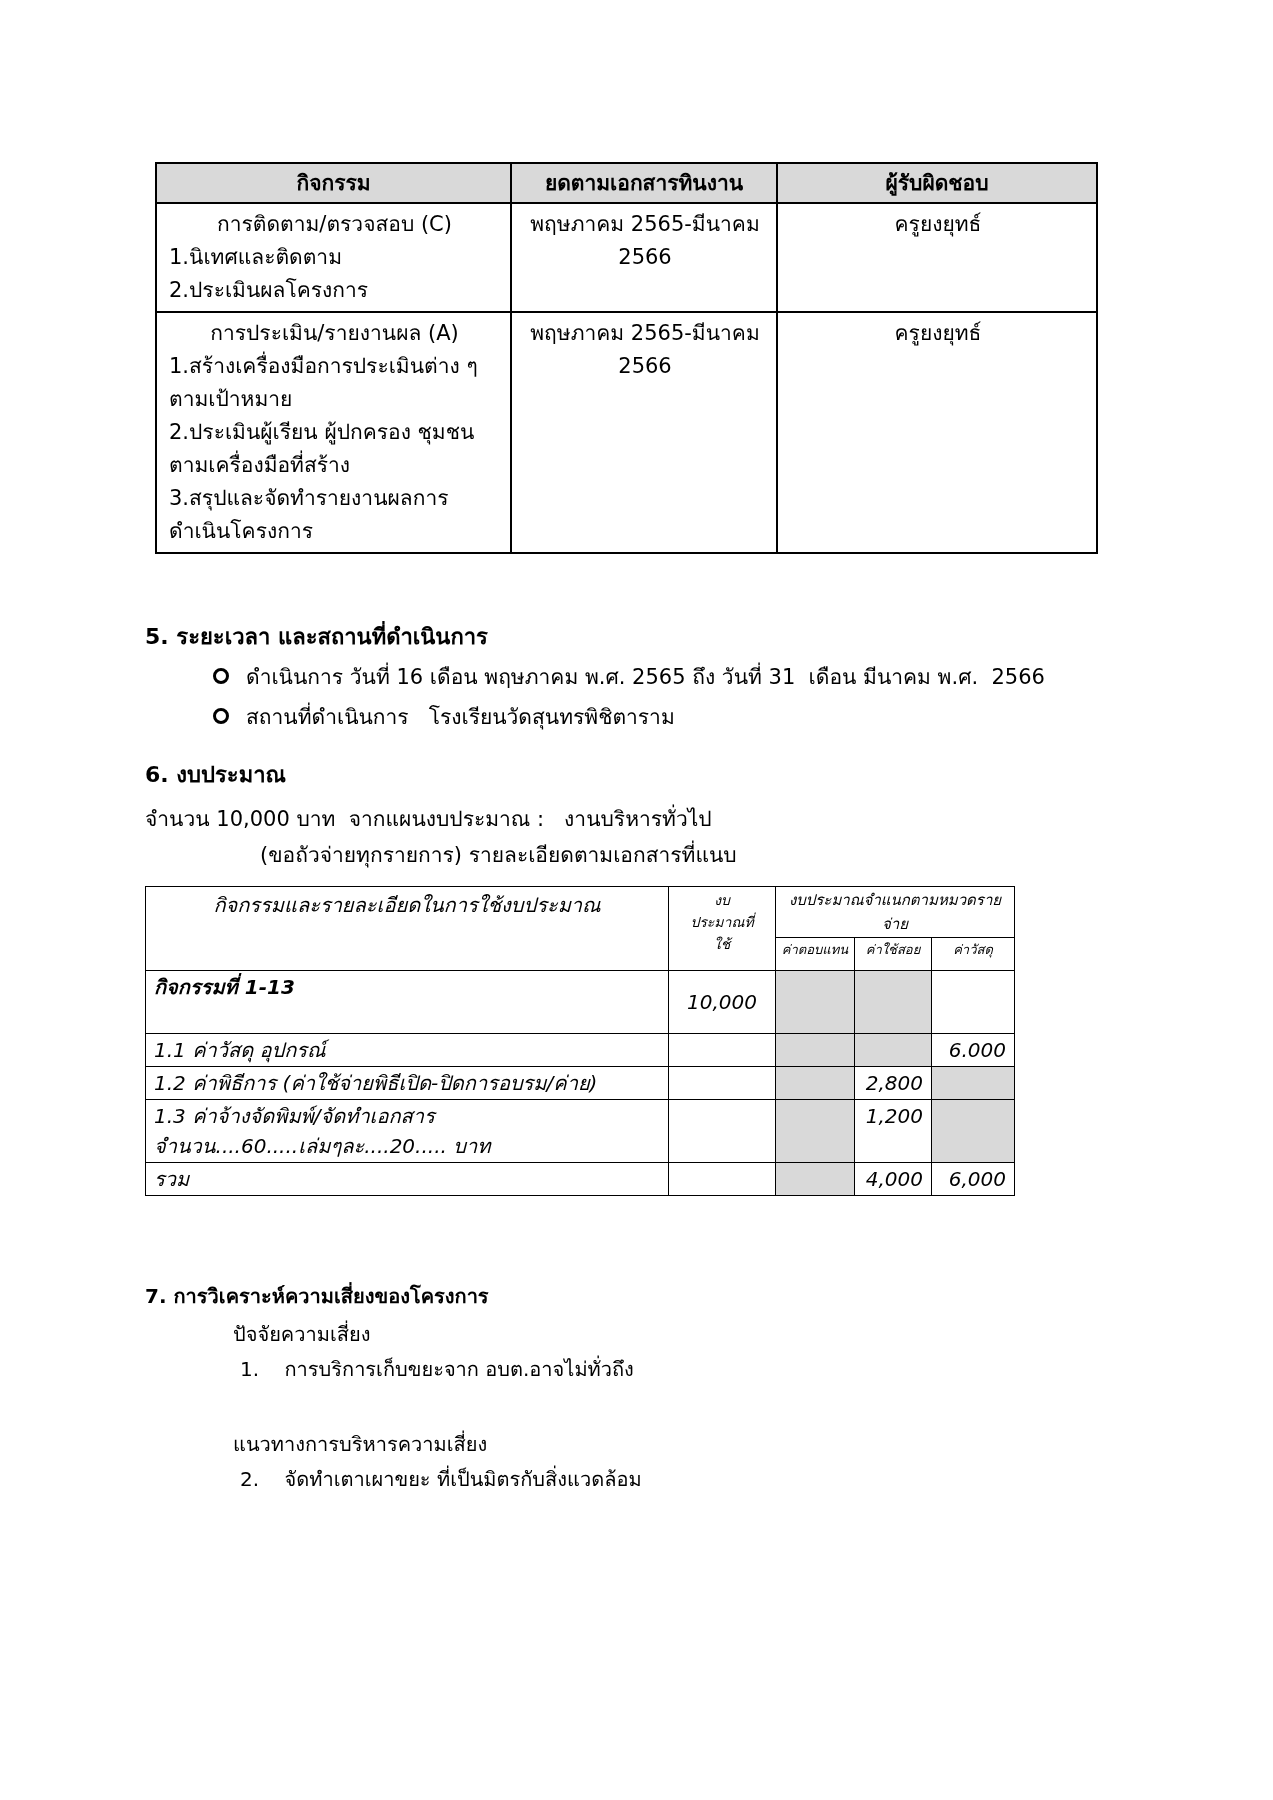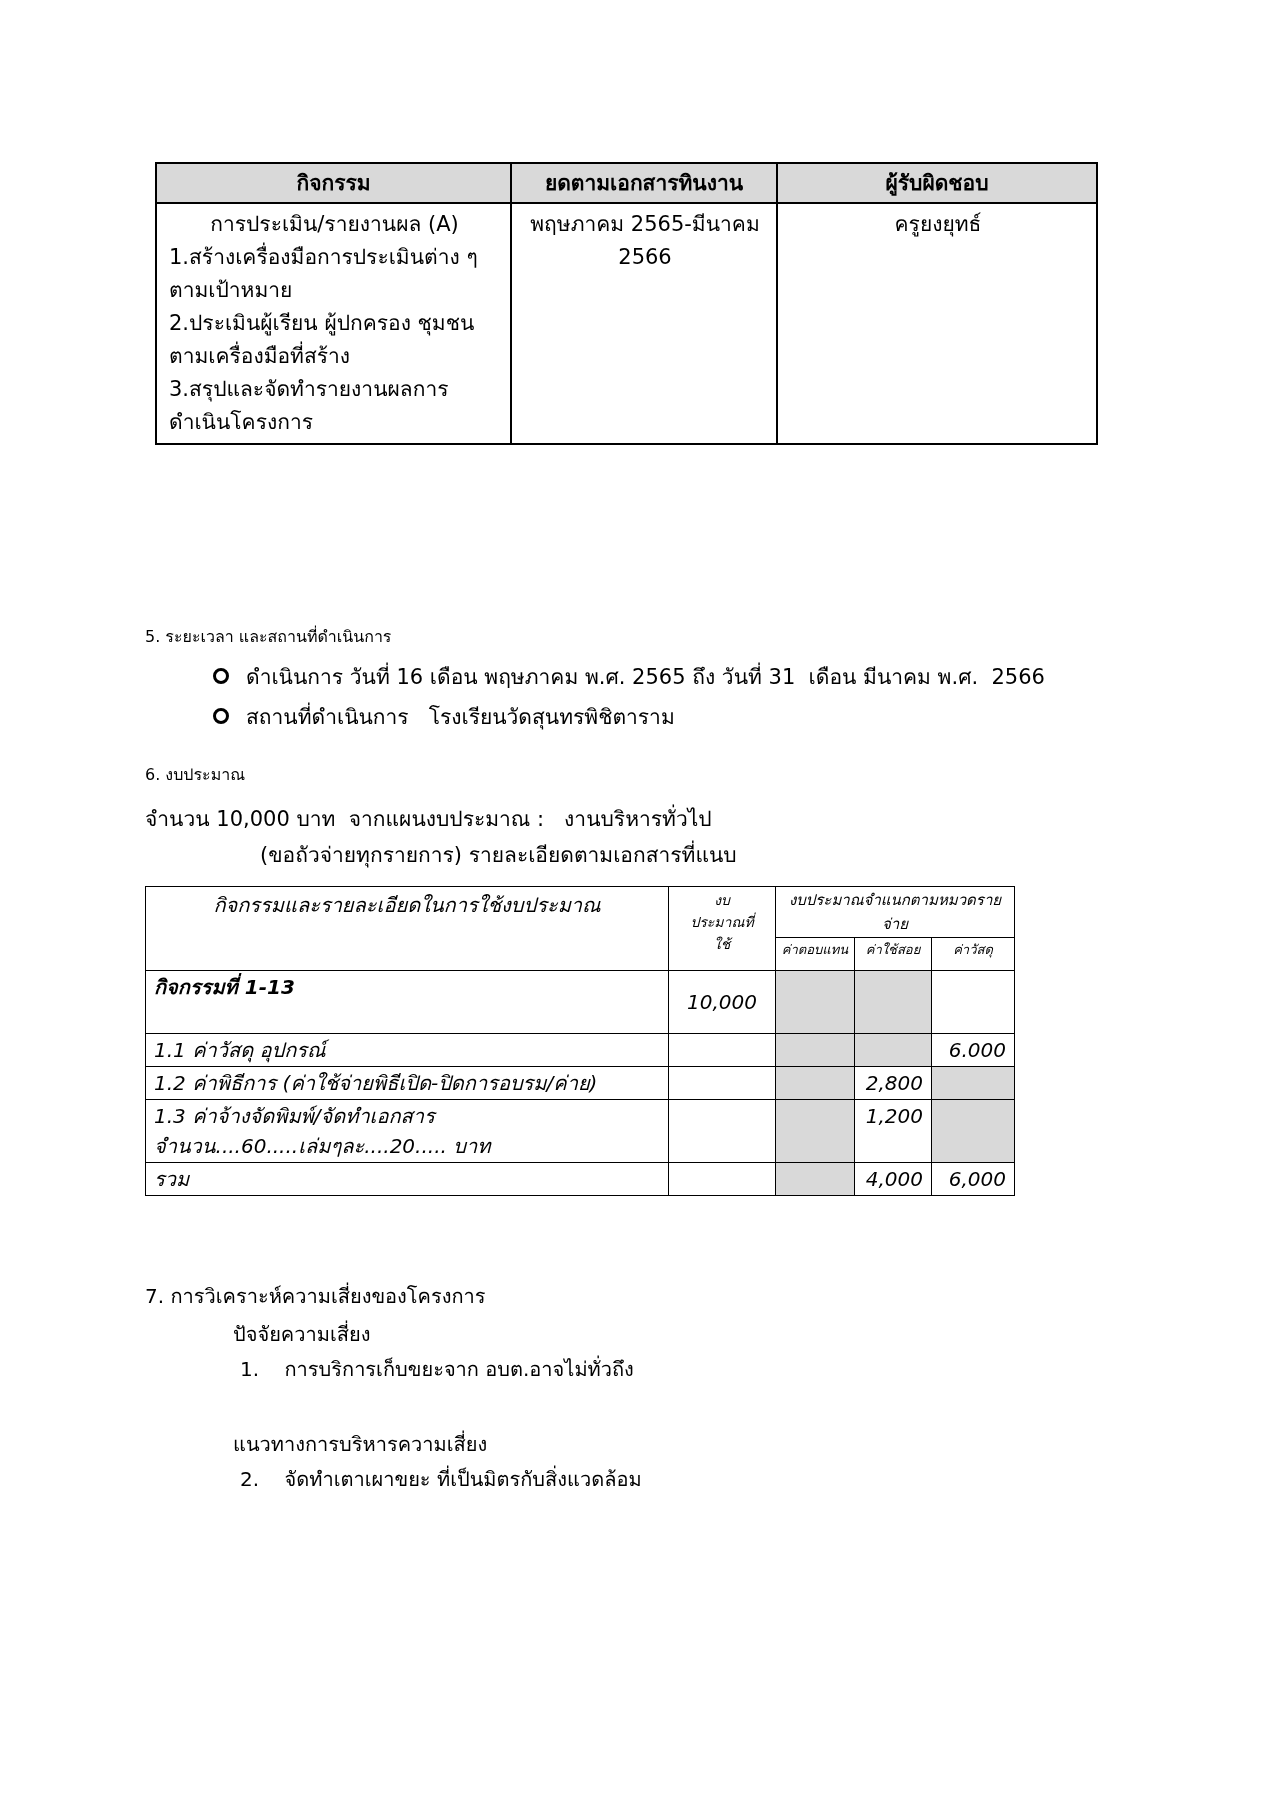--- a/index.html
+++ b/index.html
@@ -20,21 +20,21 @@
     border:2px solid #000; font-size:21px; padding:2px 4px;
   }
   .schedule-table td { border:2px solid #000; vertical-align:top; padding:4px 10px 4px 12px; }
   .schedule-table tr.s-row-1 td { height:102px; }
   .schedule-table tr.s-row-2 td { height:238px; }
   .activity-title { text-align:center; }
   .activity-item { text-align:left; }
   .duration-cell, .resp-cell { text-align:center; }
 
   
-  .sec-heading { font-size:16px; font-weight:normal; line-height:34px; }
+  .sec-heading { font-size:22px; font-weight:bold; line-height:34px; }
   .body-line { font-size:21px; line-height:34px; }
 
   
   .section5 { position:absolute; left:145px; top:620px; width:1000px; }
   .bullet-row { display:flex; align-items:flex-start; margin-left:68px; margin-top:6px; }
   .circle-bullet {
     display:inline-block; width:16px; height:16px; border:3px solid #000;
     border-radius:50%; margin-right:17px; margin-top:8px; flex:0 0 auto;
   }
 
@@ -52,21 +52,21 @@
   .bh-sub   { text-align:center; vertical-align:middle; font-size:13px; height:33px; padding:1px 2px; }
   .b-label  { padding:1px 8px; line-height:30px; height:33px; }
   .b-bold   { font-weight:bold; }
   .b-num    { text-align:right; padding:1px 8px; line-height:30px; height:33px; }
   .b-centernum { text-align:center; padding:16px 4px; line-height:30px; height:33px; }
   .gray { background:#d9d9d9; }
   .budget-table tr.b-row-13 td { height:62px; }
 
   
   .section7 { position:absolute; left:145px; top:1280px; width:1000px; }
-  .section7 .sec7-heading { font-size:20px; line-height:33px; font-weight:normal; }
+  .section7 .sec7-heading { font-size:20px; line-height:33px; font-weight:bold; }
   .section7 .sub-label { margin-left:88px; margin-top:5px; font-size:20px; line-height:33px; }
   .section7 .risk-item { margin-left:95px; margin-top:2px; font-size:20px; line-height:33px; }
   .section7 .gap { height:37px; }
 </style>
 </head>
 <body>
 
 <div class="page">
 
   <table class="schedule-table">
@@ -76,20 +76,29 @@
         <col style="width:320px">
     </colgroup>
     <thead>
       <tr>
         <th>กิจกรรม</th>
         <th>ยดตามเอกสารทินงาน</th>
         <th>ผู้รับผิดชอบ</th>
       </tr>
     </thead>
     <tbody>
+      <tr class="s-row-1">
+        <td>
+          <div class="activity-title">การติดตาม/ตรวจสอบ (C)</div>
+          <div class="activity-item">1.นิเทศและติดตาม</div>
+          <div class="activity-item">2.ประเมินผลโครงการ</div>
+        </td>
+        <td class="duration-cell">พฤษภาคม 2565-มีนาคม 2566</td>
+        <td class="resp-cell">ครูยงยุทธ์</td>
+      </tr>
       <tr class="s-row-2">
         <td>
           <div class="activity-title">การประเมิน/รายงานผล (A)</div>
           <div class="activity-item">1.สร้างเครื่องมือการประเมินต่าง ๆ ตามเป้าหมาย</div>
           <div class="activity-item">2.ประเมินผู้เรียน ผู้ปกครอง ชุมชน ตามเครื่องมือที่สร้าง</div>
           <div class="activity-item">3.สรุปและจัดทำรายงานผลการดำเนินโครงการ</div>
         </td>
         <td class="duration-cell">พฤษภาคม 2565-มีนาคม 2566</td>
         <td class="resp-cell">ครูยงยุทธ์</td>
       </tr>

